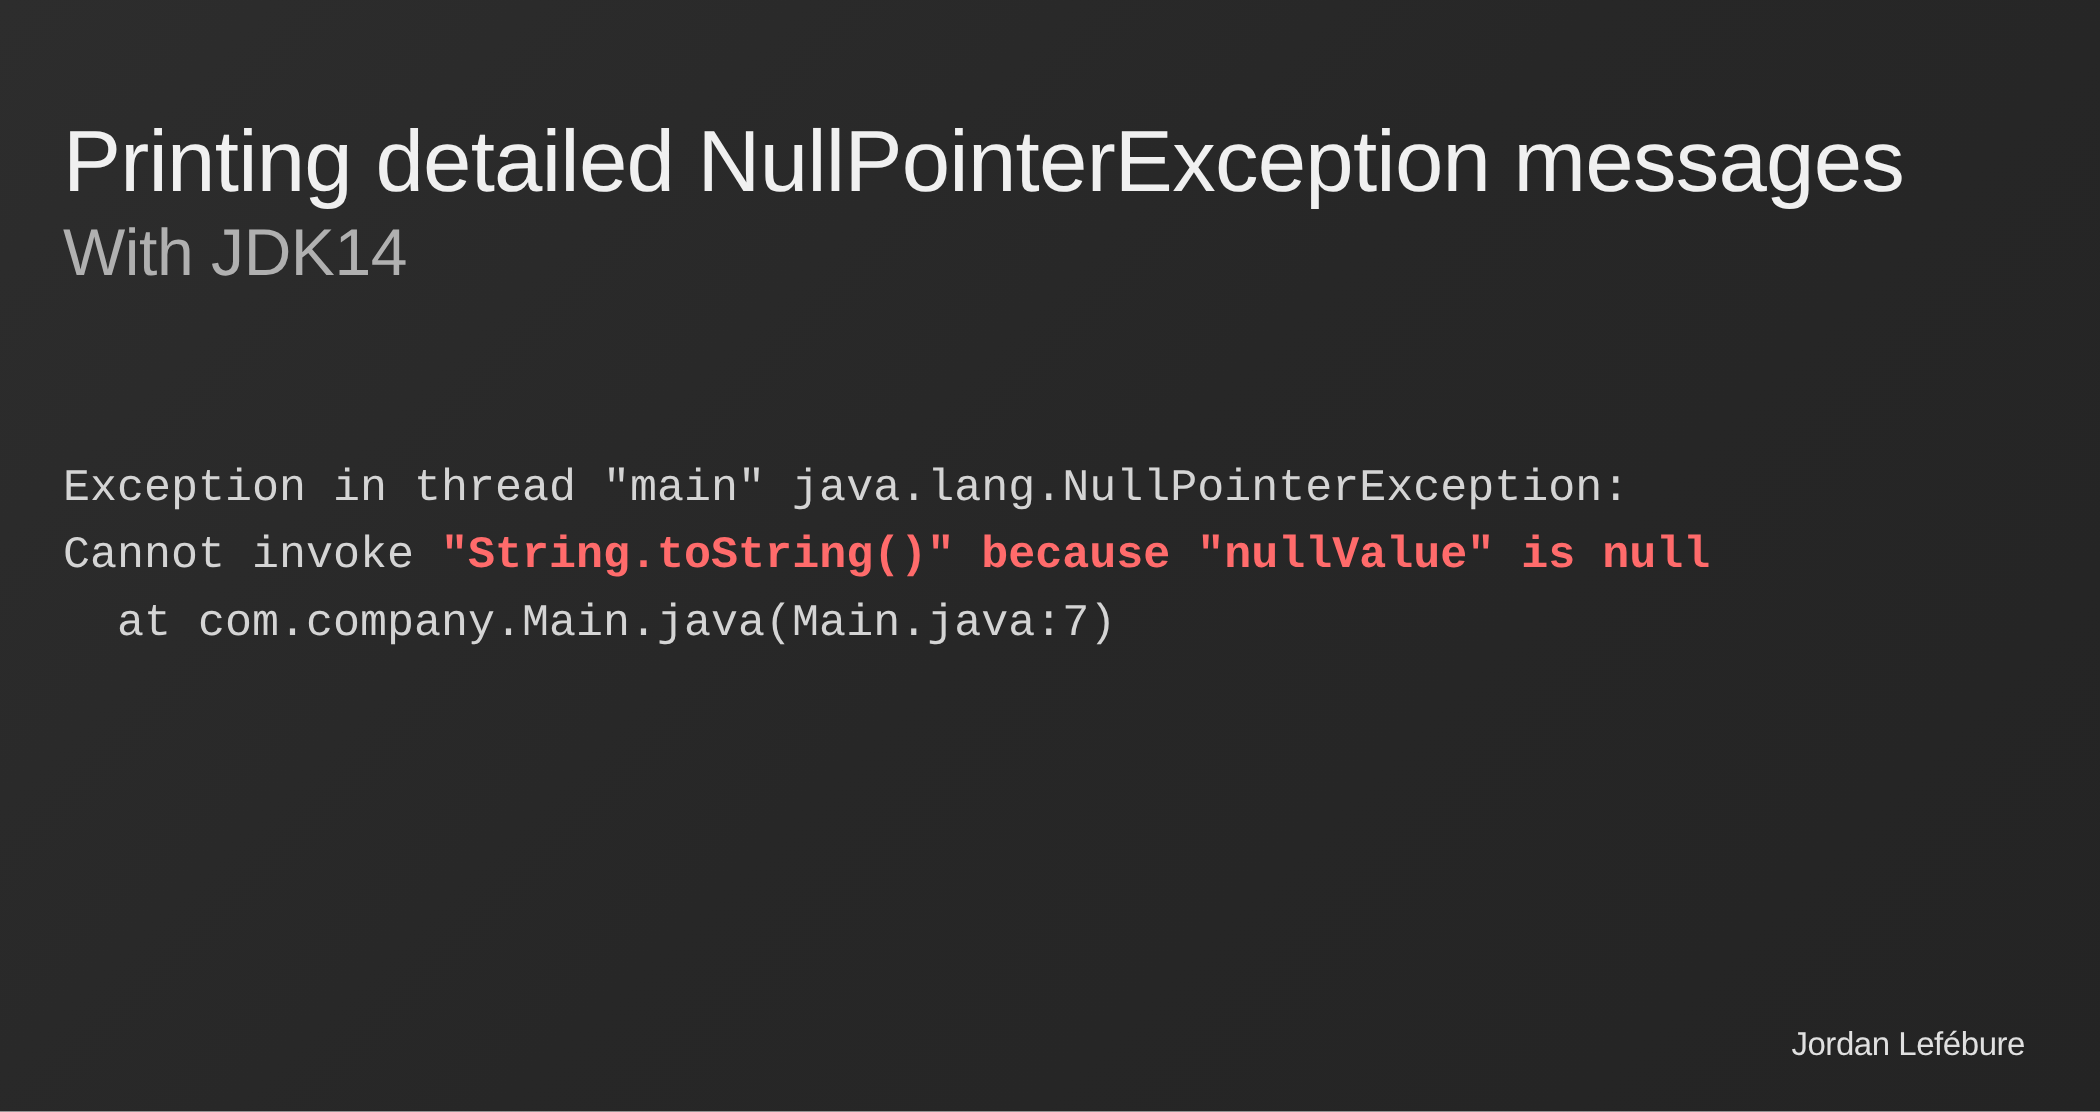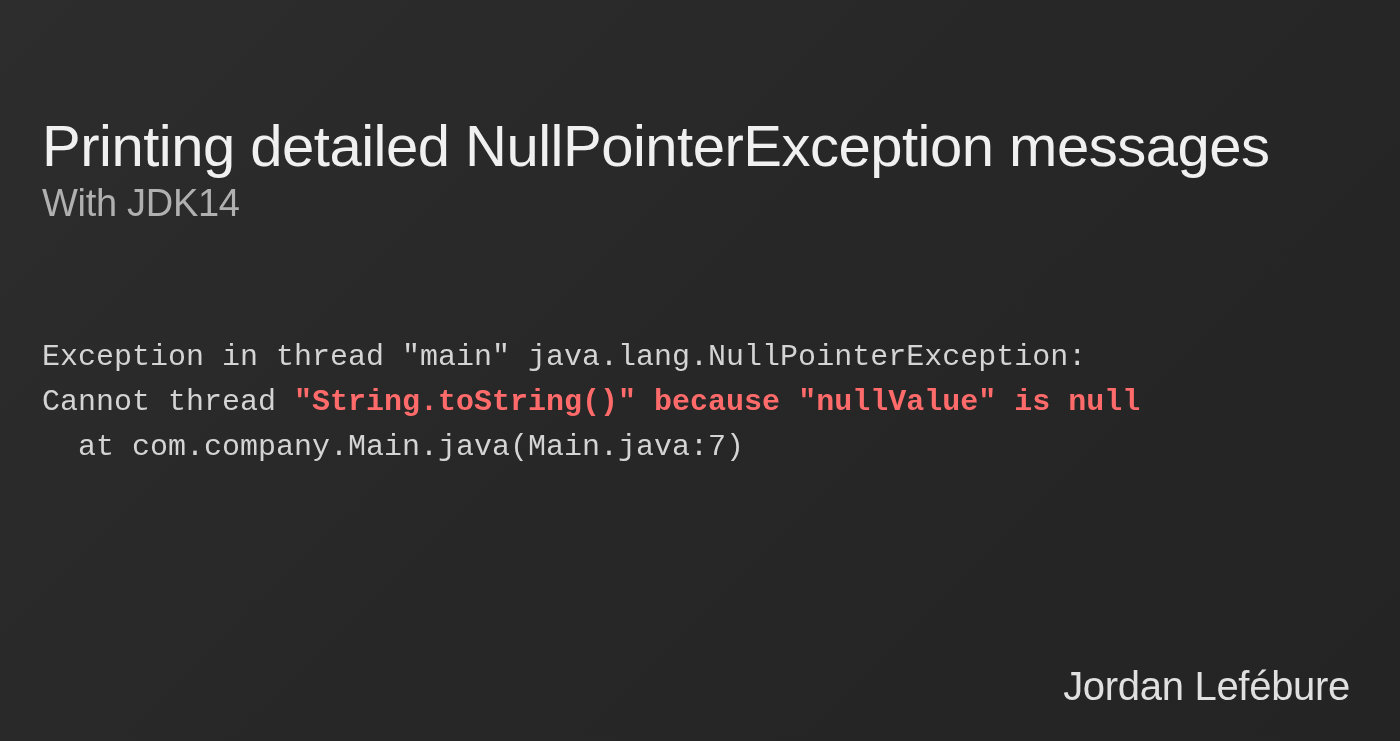--- a/index.html
+++ b/index.html
@@ -12,33 +12,33 @@
       width: 1400px;
       height: 741px;
       background: linear-gradient(135deg, #2d2d2d 0%, #272727 50%, #242424 100%);
       font-family: -apple-system, BlinkMacSystemFont, "Segoe UI", "Helvetica Neue", Arial, sans-serif;
       color: #e8e8e8;
       position: relative;
       overflow: hidden;
     }
     
     .content {
-      padding: 114px 42px 0 42px;
+      padding: 76px 42px 0 42px;
     }
     
     .title {
       font-size: 58px;
       font-weight: 300;
       letter-spacing: -0.5px;
       line-height: 1.1;
       color: #f0f0f0;
     }
     
     .subtitle {
-      font-size: 38px;
+      font-size: 44px;
       font-weight: 300;
       color: #b0b0b0;
       margin-top: 4px;
       letter-spacing: -0.3px;
     }
     
     .code-block {
       margin-top: 110px;
       font-family: "SF Mono", "Menlo", "Monaco", "Consolas", "Courier New", monospace;
       font-size: 30px;
@@ -49,31 +49,31 @@
     
     .highlight {
       color: #ff6b6b;
       font-weight: 600;
     }
     
     .author {
       position: absolute;
       bottom: 32px;
       right: 50px;
-      font-size: 40px;
+      font-size: 22px;
       font-weight: 300;
       color: #e0e0e0;
       letter-spacing: -0.3px;
     }
   </style>
 </head>
 <body>
 
 <div class="content">
   <h1 class="title">Printing detailed NullPointerException messages</h1>
   <div class="subtitle">With JDK14</div>
 
   <div class="code-block"><span>Exception in thread "main" java.lang.NullPointerException:</span>
-<span>Cannot thread </span><span class="highlight">"String.toString()" because "nullValue" is null</span>
+<span>Cannot invoke </span><span class="highlight">"String.toString()" because "nullValue" is null</span>
 <span>  at com.company.Main.java(Main.java:7)</span></div>
 </div>
 
 <div class="author">Jordan Lefébure</div>
 
 </body></html>

